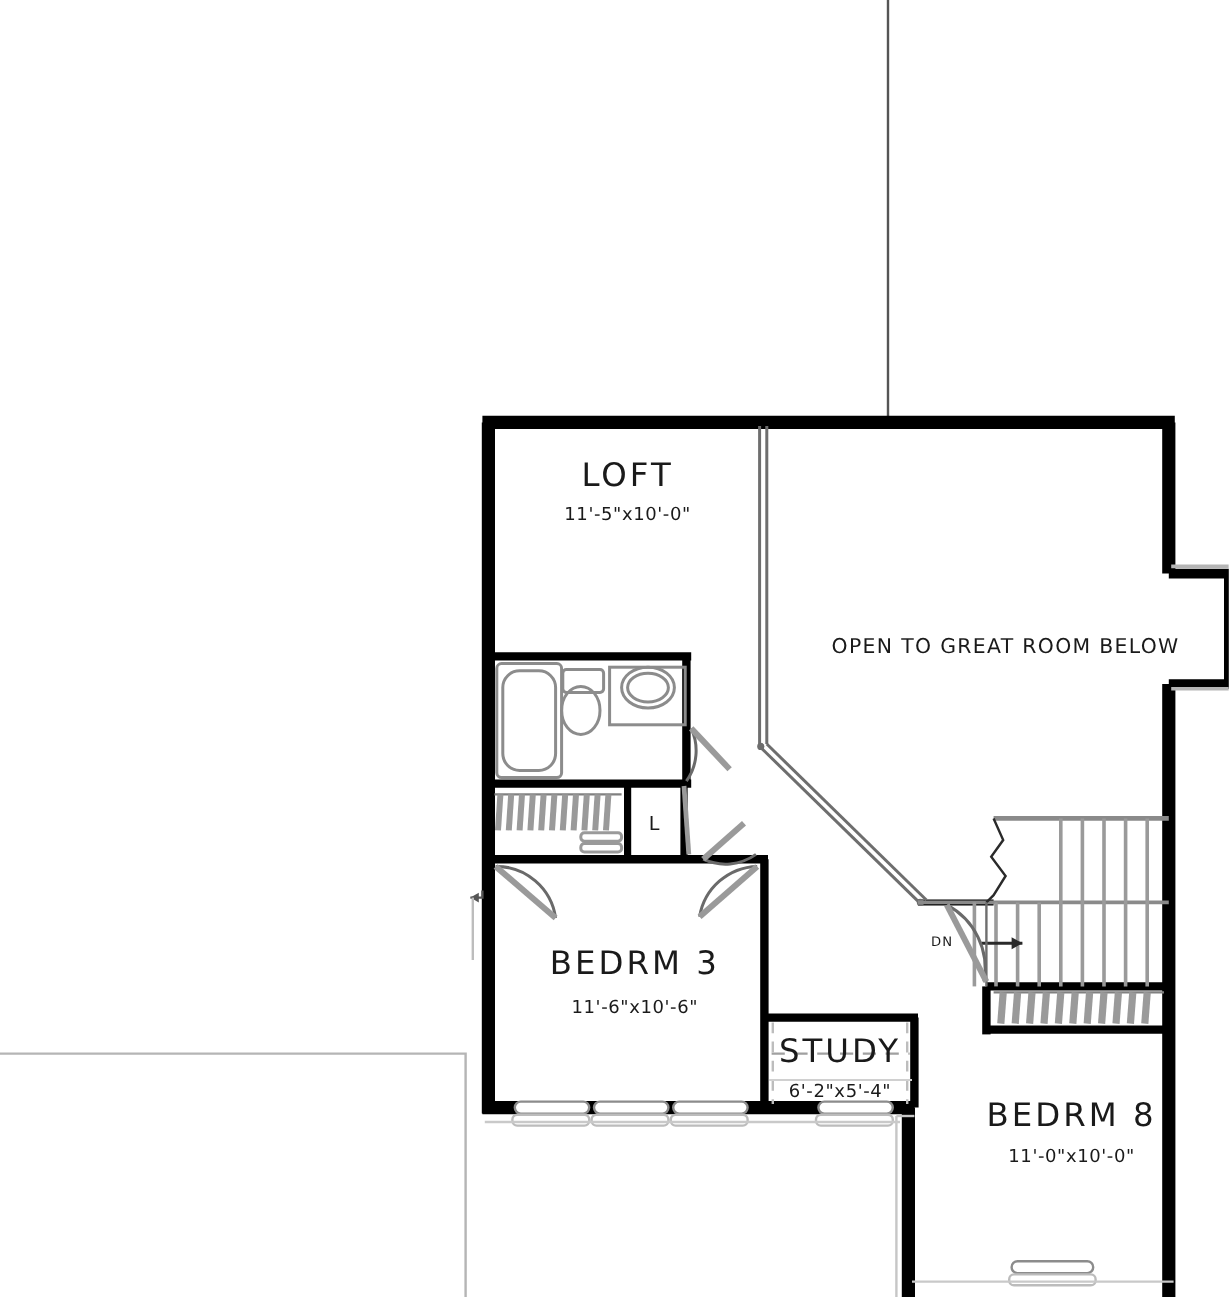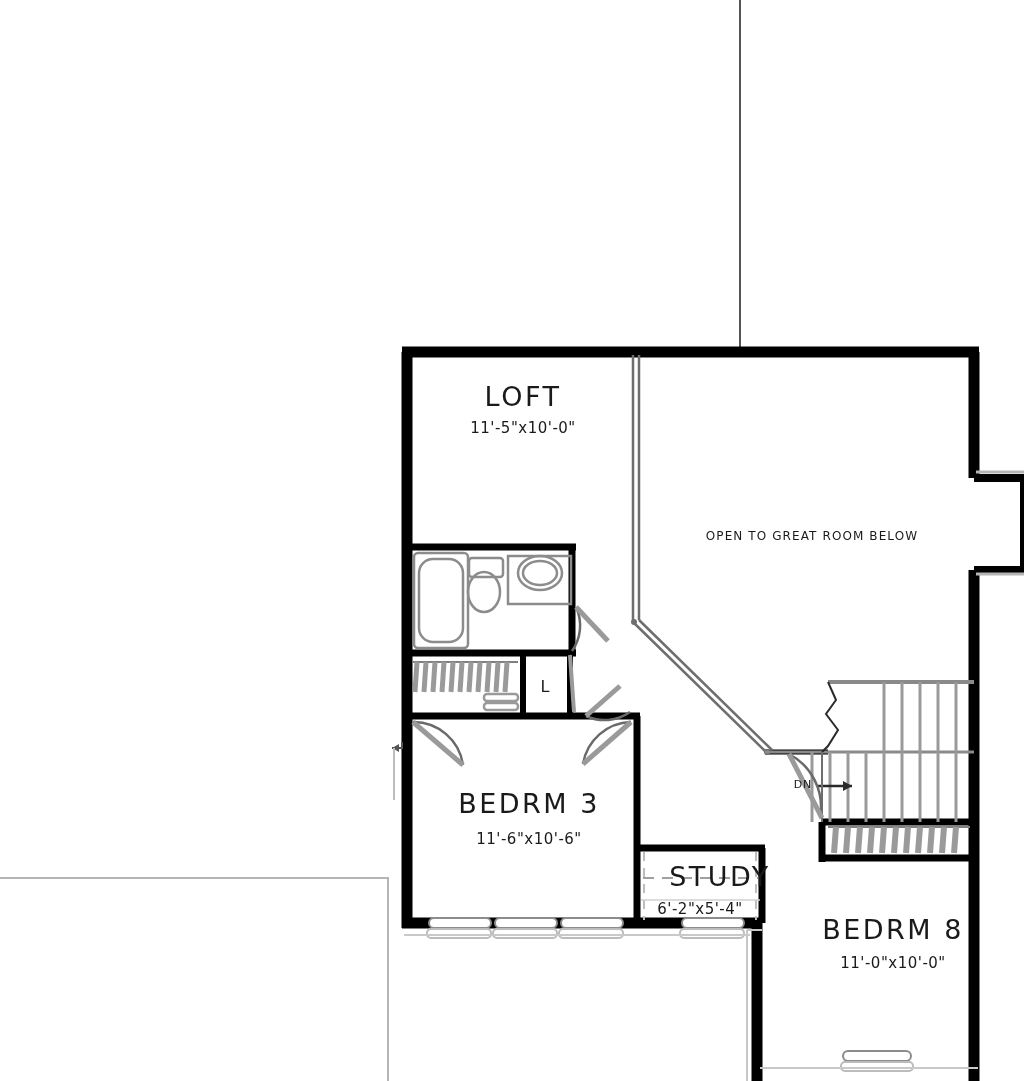--- a/index.html
+++ b/index.html
@@ -40,22 +40,23 @@
   .room-name {
     font-size: 27px;
     letter-spacing: 2.5px;
     font-weight: 400;
   }
   .room-dim {
     font-size: 15px;
     letter-spacing: 0.5px;
   }
   .note-text {
-    font-size: 12px;
+    font-size: 17px;
     letter-spacing: 1.1px;
+    margin-left: 26px;
   }
   .tiny-text {
     font-size: 11px;
     letter-spacing: 0.8px;
   }
   .closet-letter {
     font-size: 16px;
     letter-spacing: 0px;
   }
 </style>
@@ -261,25 +262,25 @@
     </g>
 
   </svg>
 
   <div class="lbl room-name" style="left:523px; top:381px;">LOFT</div>
   <div class="lbl room-dim" style="left:523px; top:419px;">11'-5"x10'-0"</div>
 
   <div class="lbl room-name" style="left:529px; top:788px;">BEDRM 3</div>
   <div class="lbl room-dim" style="left:529px; top:830px;">11'-6"x10'-6"</div>
 
-  <div class="lbl room-name" style="left:700px; top:861px;margin-left:20px;">STUDY</div>
+  <div class="lbl room-name" style="left:700px; top:861px;">STUDY</div>
   <div class="lbl room-dim" style="left:700px; top:900px;">6'-2"x5'-4"</div>
 
   <div class="lbl room-name" style="left:893px; top:914px;">BEDRM 8</div>
   <div class="lbl room-dim" style="left:893px; top:954px;">11'-0"x10'-0"</div>
 
   <div class="lbl note-text" style="left:812px; top:529px;">OPEN TO GREAT ROOM BELOW</div>
 
-  <div class="lbl tiny-text" style="left:803px; top:778px;">DN</div>
+  <div class="lbl tiny-text" style="left:785px; top:778px;">DN</div>
 
   <div class="lbl closet-letter" style="left:545px; top:677px;">L</div>
 
 </div>
 
 </body></html>

